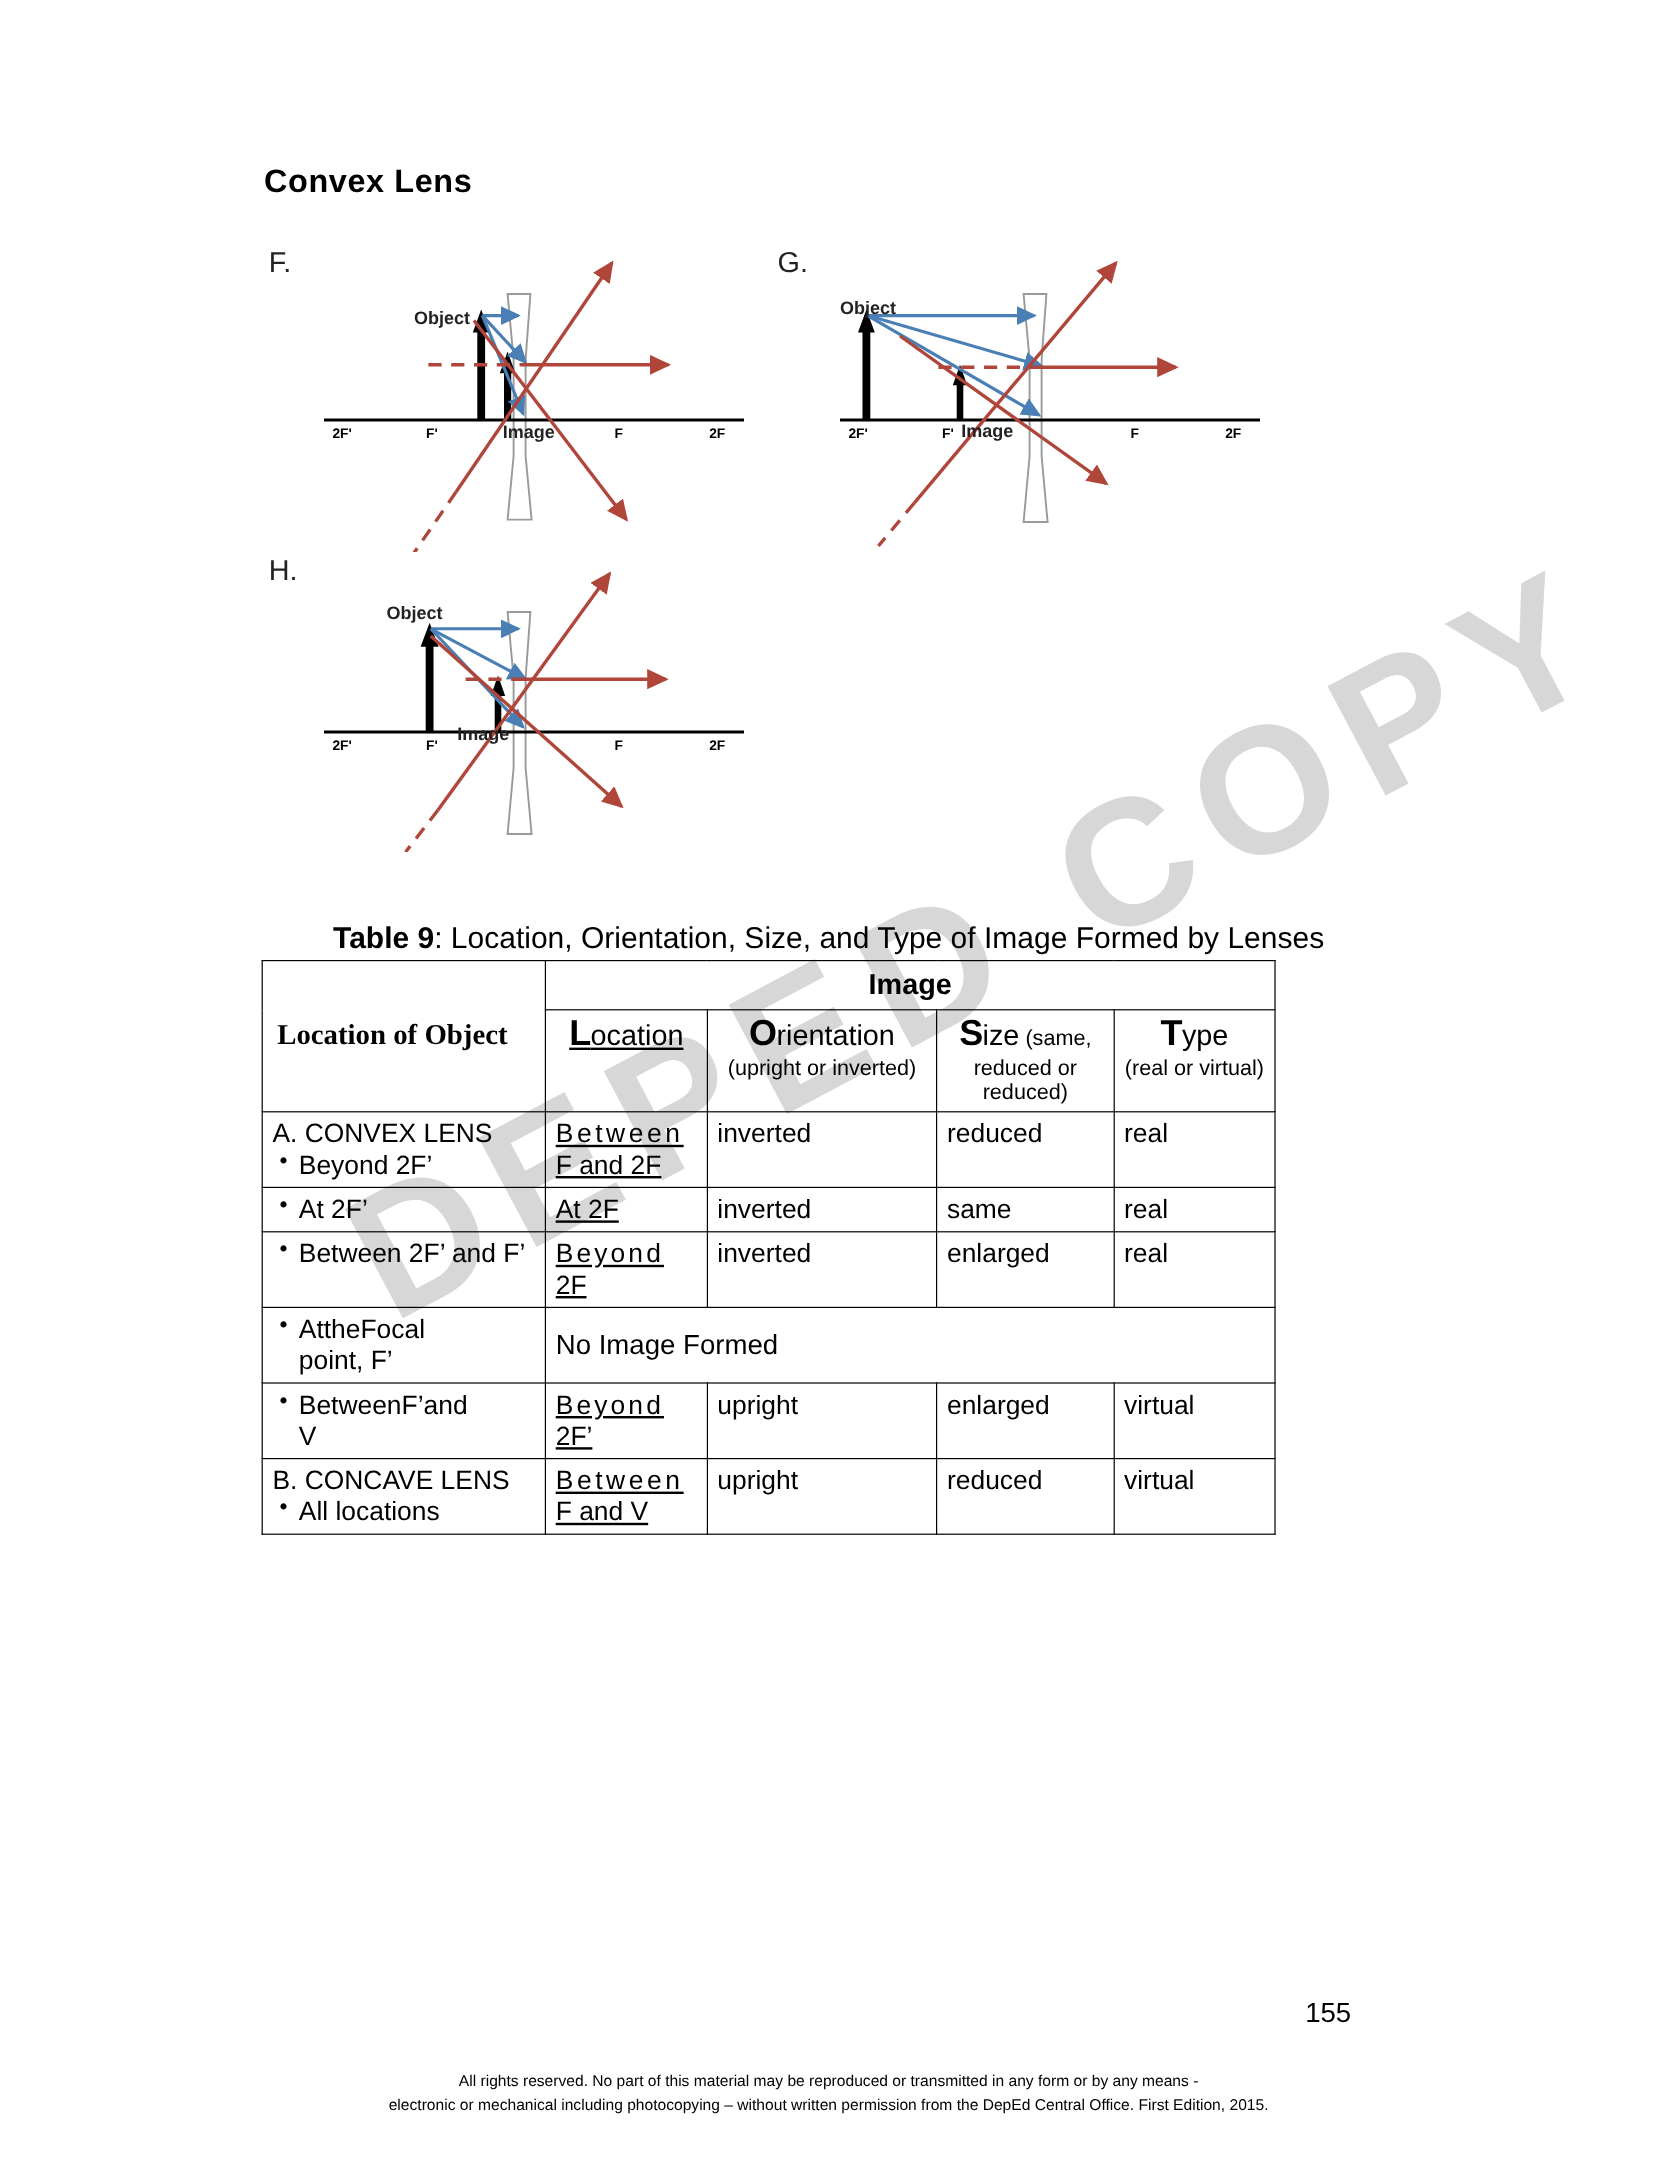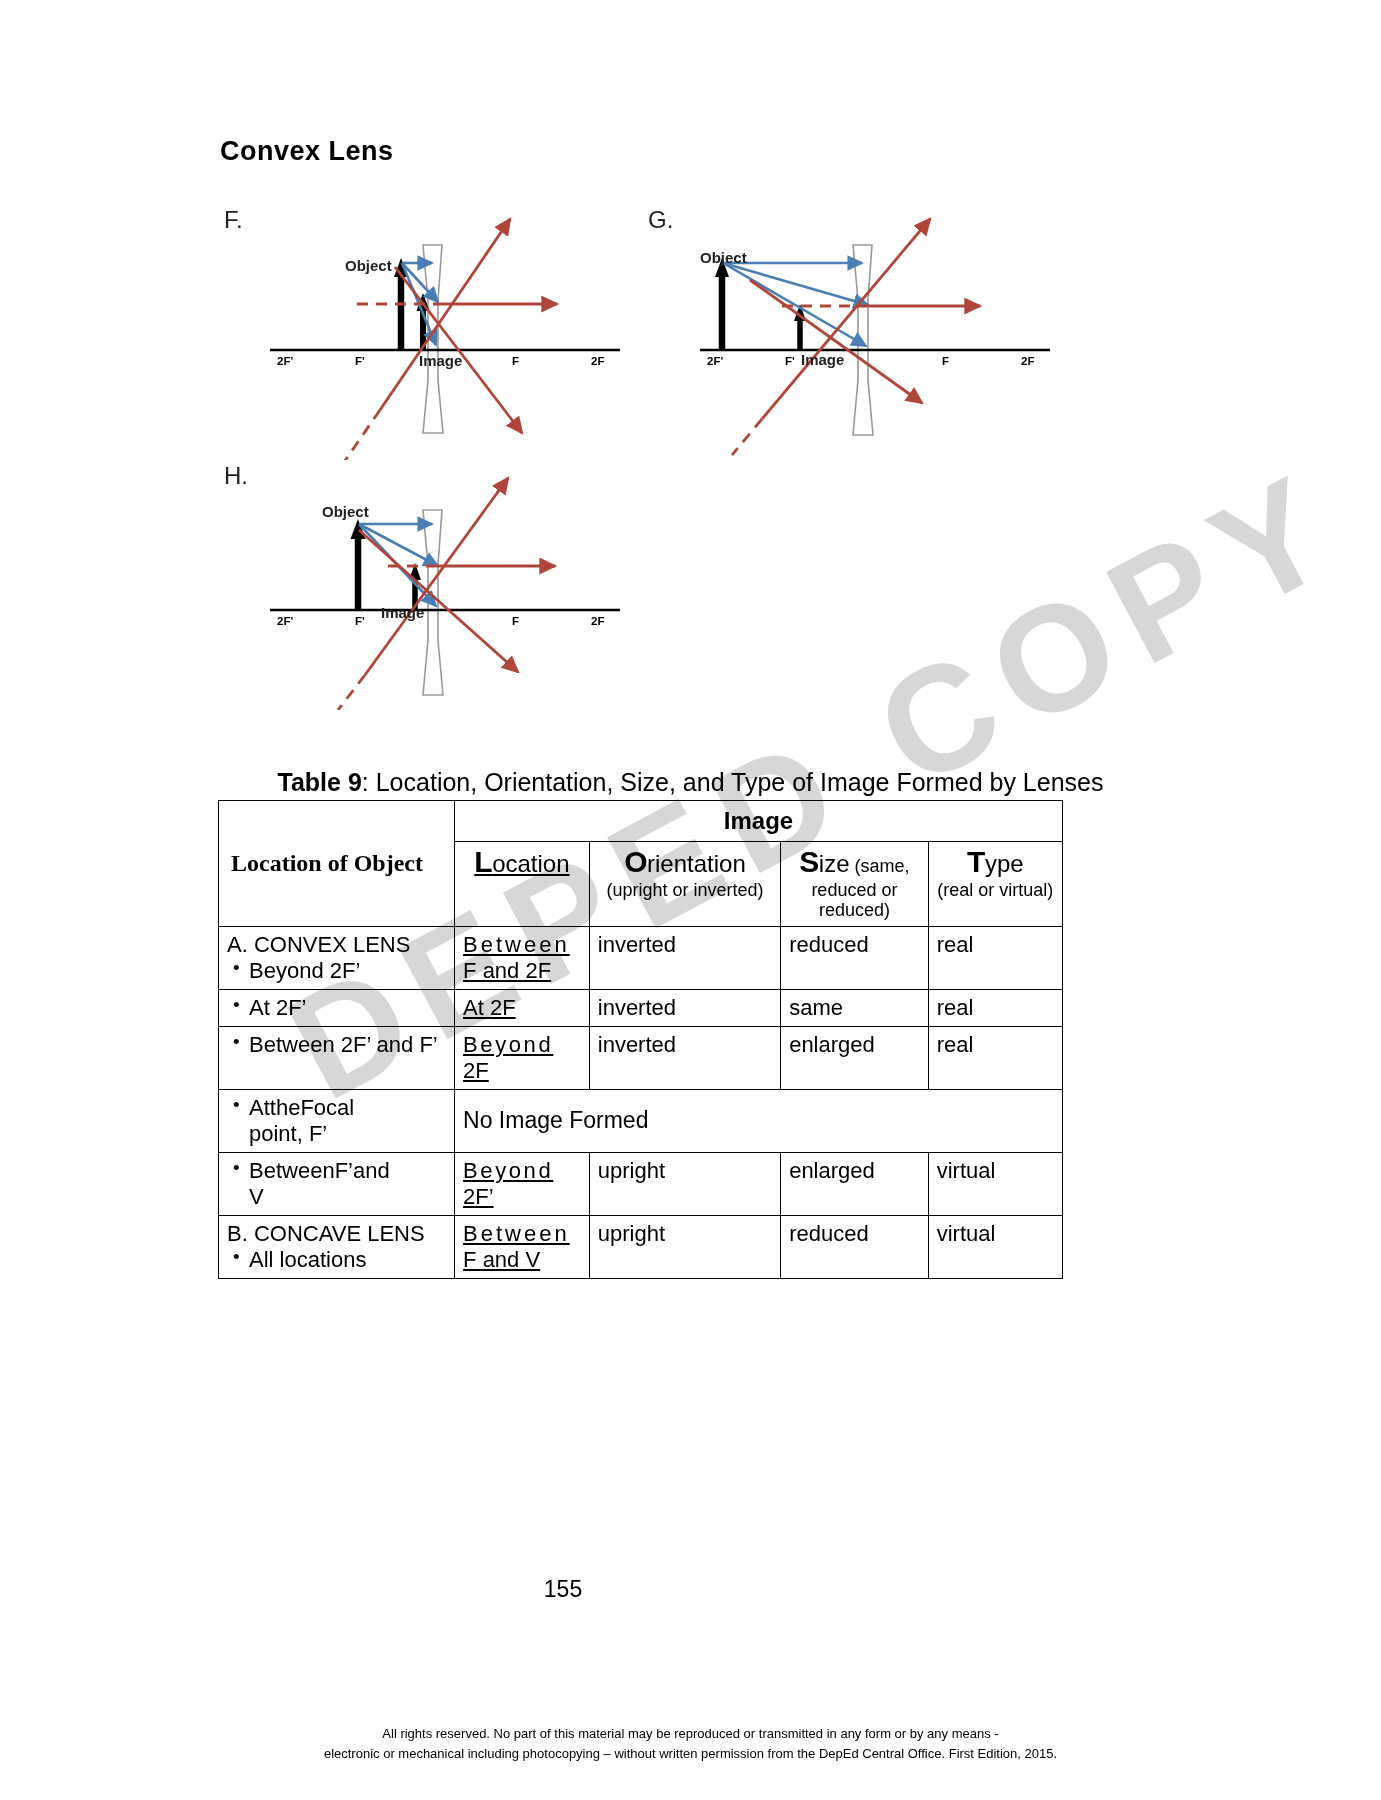--- a/index.html
+++ b/index.html
@@ -173,23 +173,23 @@
   .no-image-cell {
     text-align: right;
     vertical-align: middle !important;
     font-size: 23px !important;
   }
 
   
   #page-number {
     position: absolute;
     left: 0;
-    top: 1576px;
+    top: 1664px;
     width: 1126px;
-    text-align: center;
+    text-align: right;
     font-size: 23px;
     z-index: 20;
   }
   #footer-note {
     position: absolute;
     left: 0;
     top: 1724px;
     width: 1381px;
     text-align: center;
     font-size: 13px;

